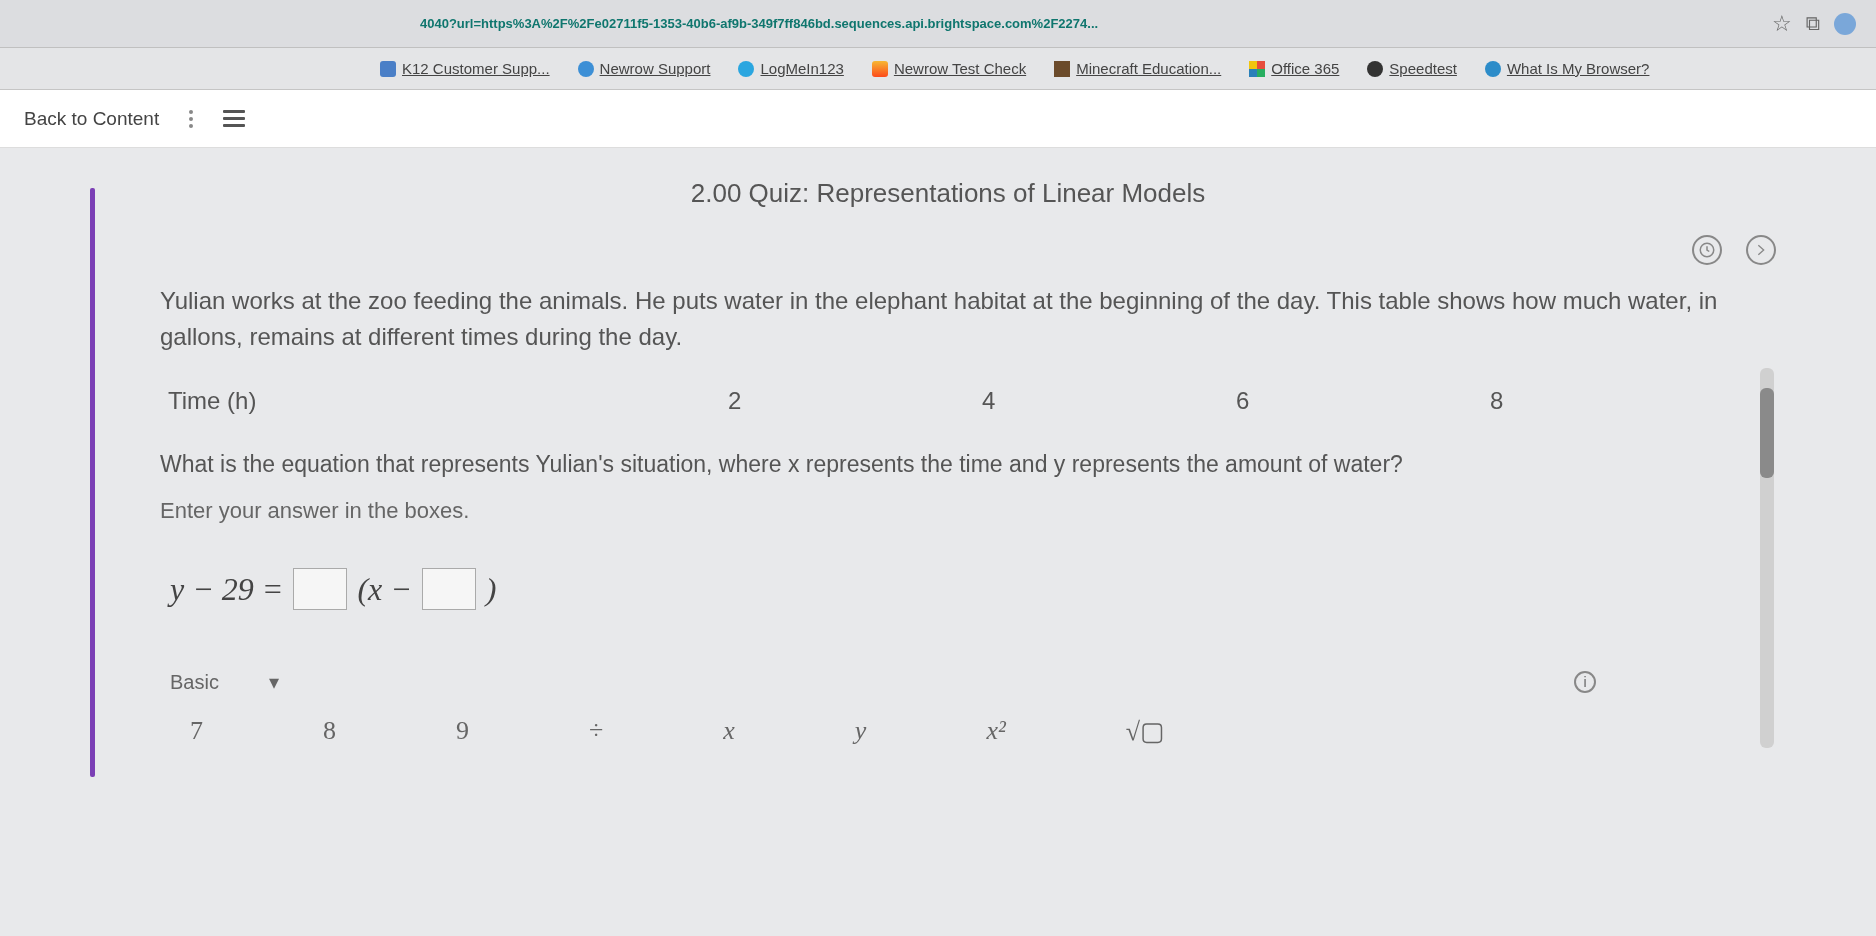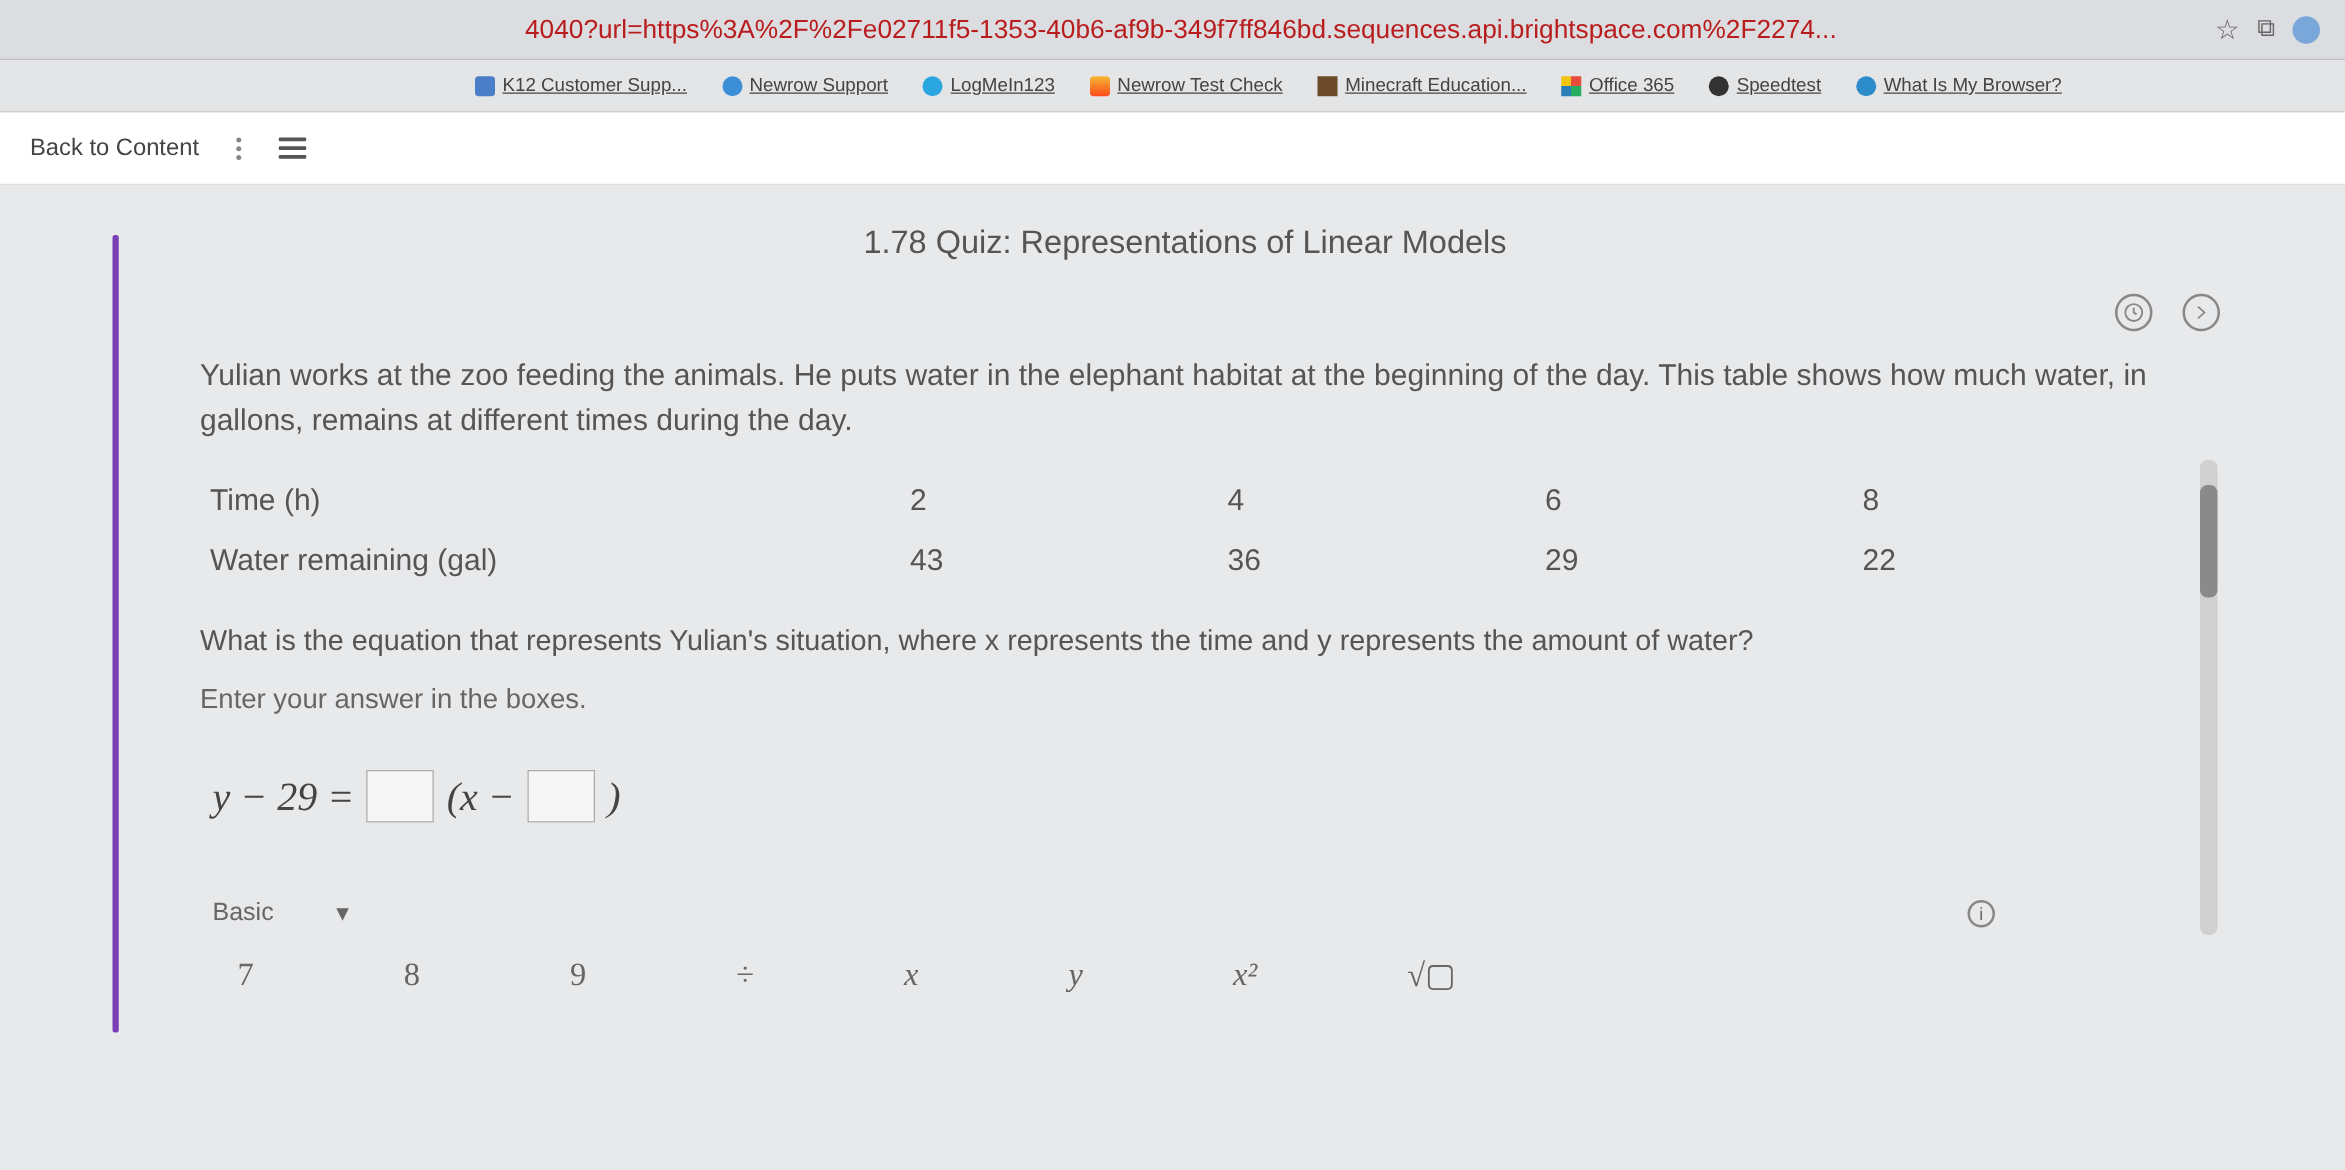--- a/index.html
+++ b/index.html
@@ -20,23 +20,24 @@
     gap: 18px;
     font-size: 16px;
     color: #444;
     border-bottom: 1px solid #c0c0c0;
   }
   .chrome-url {
     flex: 1;
     white-space: nowrap;
     overflow: hidden;
     text-overflow: ellipsis;
-    color: #b91c1c;
-    font-size: 21px;
+    color: #0f766e;
+    font-size: 13px;
     padding-left: 400px;
+    font-weight: bold;
   }
   .chrome-icons { display: flex; gap: 14px; align-items: center; }
   .bookmarks-bar {
     height: 42px;
     background: #e4e5e7;
     display: flex;
     align-items: center;
     gap: 28px;
     padding: 0 20px 0 380px;
     font-size: 15px;
@@ -211,21 +212,21 @@
     </div>
   <div class="hamburger">
       <span></span>
       <span></span>
       <span></span>
     </div>
 </div>
 
 <div class="content-wrap">
   <div class="purple-bar"></div>
-  <div class="quiz-title">1.78 Quiz: Representations of Linear Models</div>
+  <div class="quiz-title">2.00 Quiz: Representations of Linear Models</div>
   <div class="timer-row">
     <div class="clock">
       <svg width="18" height="18" viewBox="0 0 24 24">
           <circle cx="12" cy="12" r="9" fill="none" stroke="#888" stroke-width="2"></circle>
           <path d="M12 7v5l3 2" stroke="#888" stroke-width="2" fill="none"></path>
         </svg>
     </div>
     <div class="arrow-circle">
       <svg width="16" height="16" viewBox="0 0 24 24">
           <path d="M8 5l8 7-8 7" fill="none" stroke="#888" stroke-width="2"></path>
@@ -238,27 +239,20 @@
 
     <table class="data">
       <tbody>
           <tr>
         <td class="lbl">Time (h)</td>
         <td>2</td>
         <td>4</td>
         <td>6</td>
         <td>8</td>
       </tr>
-      <tr>
-        <td class="lbl">Water remaining (gal)</td>
-        <td>43</td>
-        <td>36</td>
-        <td>29</td>
-        <td>22</td>
-      </tr>
     </tbody>
       </table>
 
     <p class="prompt">
       <span>What is the equation that represents Yulian's situation, where x represents the time and y represents the amount of water?</span>
     </p>
     <p class="instr">Enter your answer in the boxes.</p>
 
     <div class="equation">
       <span>y − 29 =</span>

